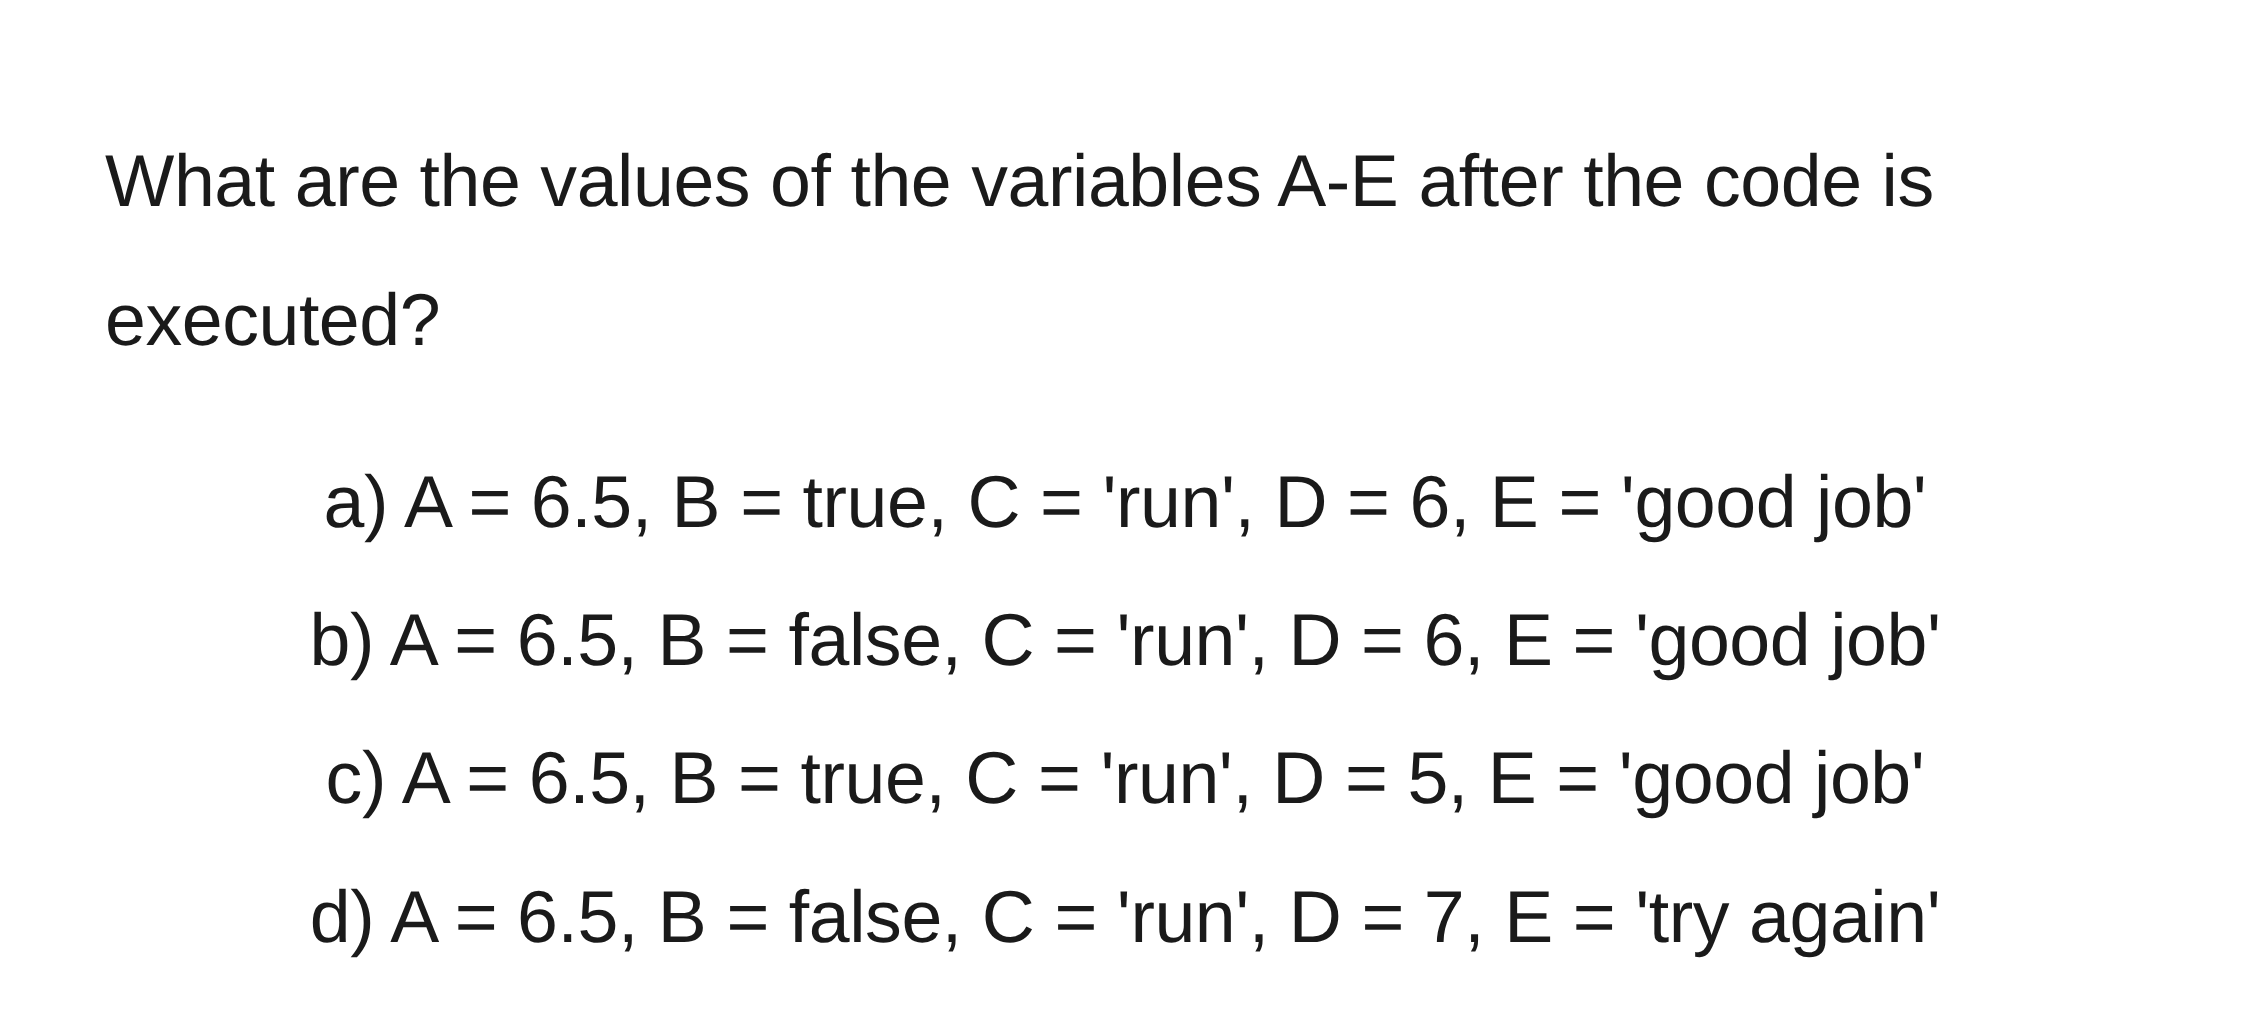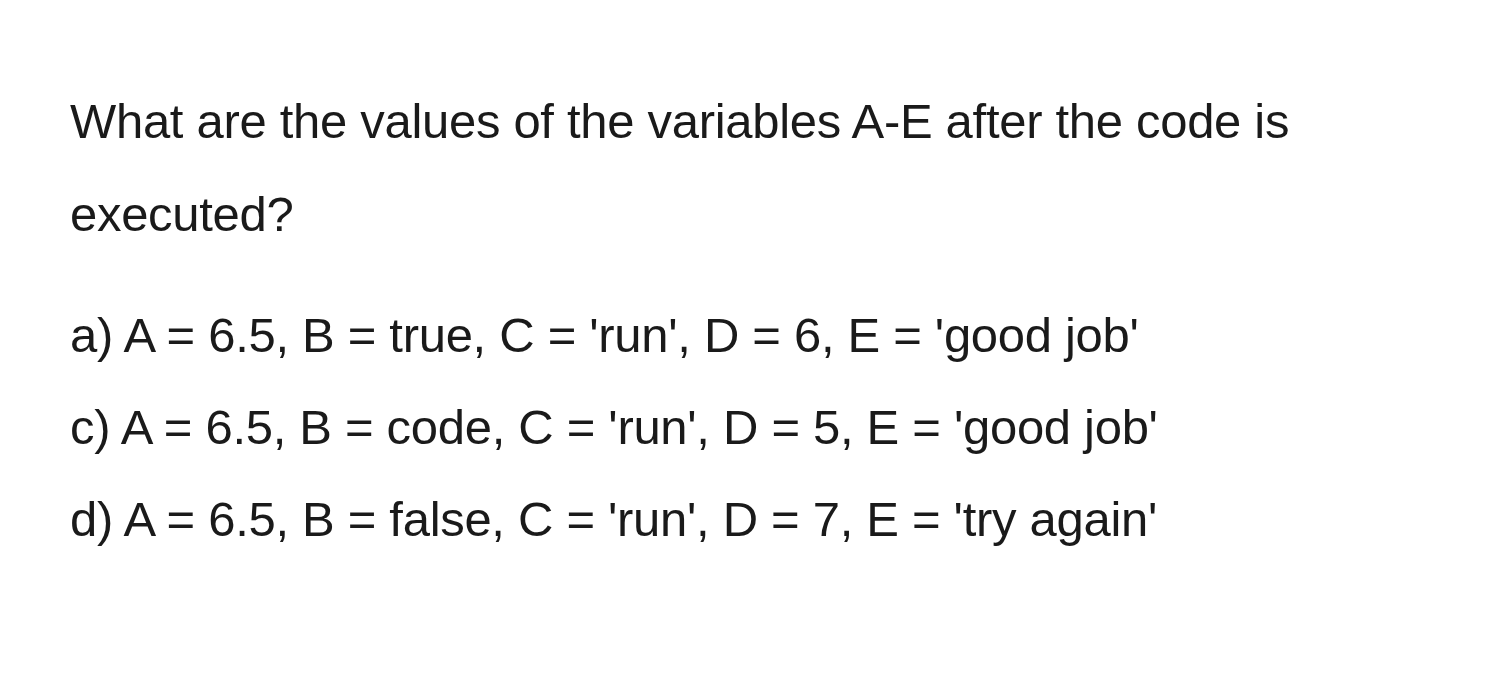--- a/index.html
+++ b/index.html
@@ -24,24 +24,26 @@
     }
     .options {
       display: flex;
       flex-direction: column;
     }
     .option {
       font-size: 49px;
       line-height: 1.88;
       font-weight: 400;
       letter-spacing: -0.3px;
+      text-align: center;
     }
   </style>
 </head>
 <body>
 
 <div class="question-text">What are the values of the variables A-E after the code is executed?</div>
 
 <div class="options">
   <div class="option">a) A = 6.5, B = true, C = 'run', D = 6, E = 'good job'</div>
-  <div class="option">c) A = 6.5, B = code, C = 'run', D = 5, E = 'good job'</div>
+  <div class="option">b) A = 6.5, B = false, C = 'run', D = 6, E = 'good job'</div>
+  <div class="option">c) A = 6.5, B = true, C = 'run', D = 5, E = 'good job'</div>
   <div class="option">d) A = 6.5, B = false, C = 'run', D = 7, E = 'try again'</div>
 </div>
 
 </body></html>

